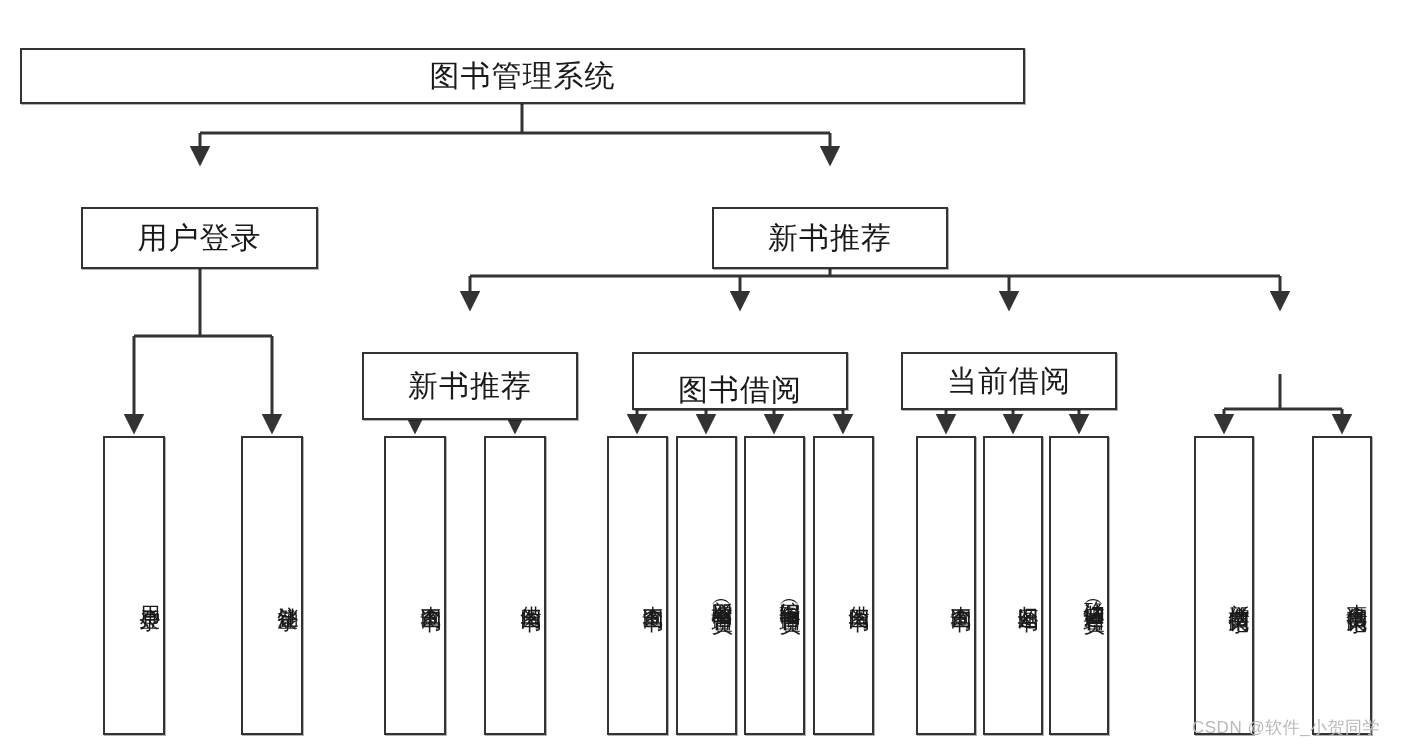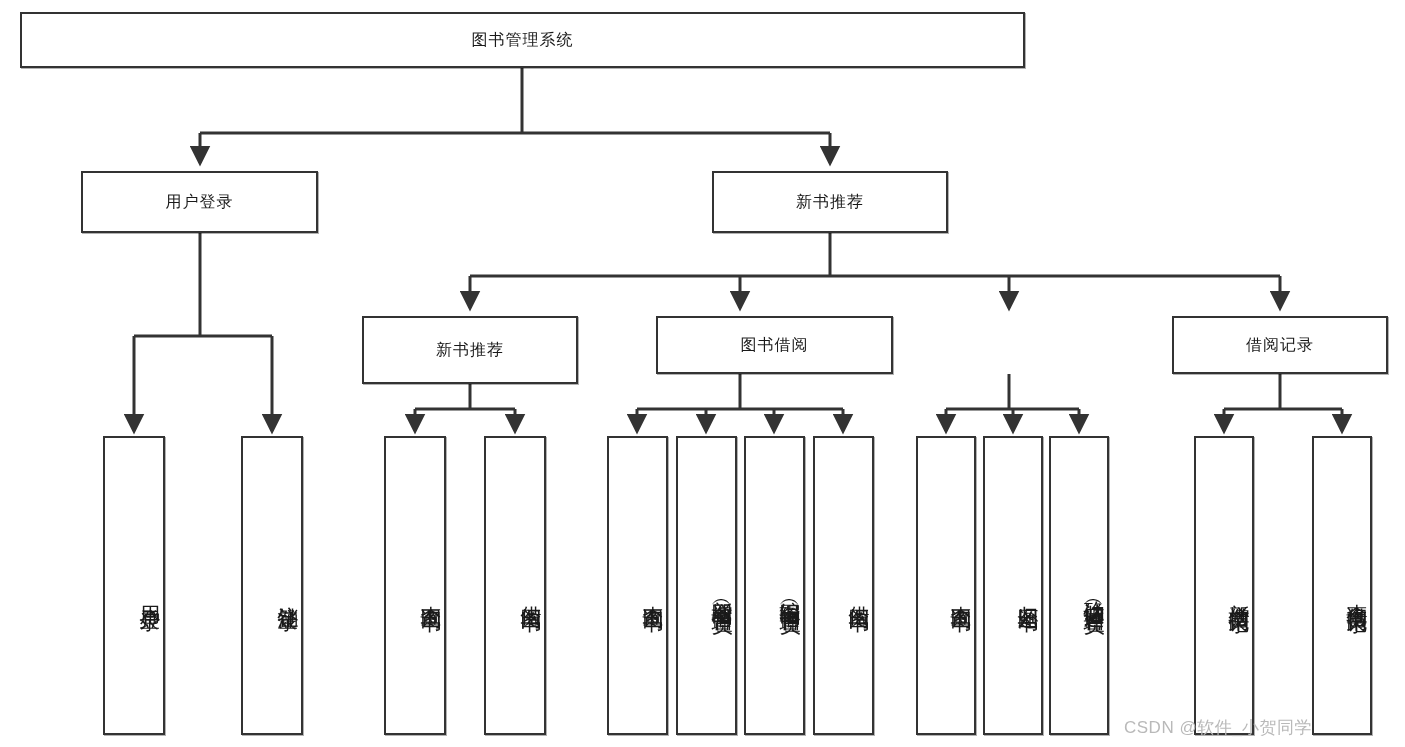--- a/index.html
+++ b/index.html
@@ -32,23 +32,24 @@
     background: #ffffff;
     border: 2px solid #333333;
     display: flex;
     align-items: center;
     justify-content: center;
     color: #1a1a1a;
     text-align: center;
     box-shadow: 1px 1px 0 rgba(0,0,0,0.30);
   }
   .node.horiz {
-    font-size: 16px;
+    font-size: 30px;
     line-height: 1.2;
     letter-spacing: 1px;
+    margin-top: 36px;
   }
   .node.vert {
     writing-mode: vertical-rl;
     text-orientation: upright;
     font-size: 21px;
     line-height: 1.25;
     letter-spacing: 2px;
     align-items: flex-start;
     justify-content: center;
     padding-top: 14px;
@@ -129,25 +130,25 @@
   <div class="node horiz" style="left:81px; top:171px; width:237px; height:62px;">
     <span class="lbl">用户登录</span>
   </div>
   <div class="node horiz" style="left:712px; top:171px; width:236px; height:62px;">
     <span class="lbl">新书推荐</span>
   </div>
 
   <div class="node horiz" style="left:362px; top:316px; width:216px; height:68px;">
     <span class="lbl">新书推荐</span>
   </div>
-  <div class="node horiz" style="left:656px; top:316px; width:237px; height:58px;">
+  <div class="node horiz" style="left:632px; top:316px; width:216px; height:58px;align-items:flex-end;">
     <span class="lbl">图书借阅</span>
   </div>
-  <div class="node horiz" style="left:1172px; top:316px; width:216px; height:58px;">
-    <span class="lbl">借阅记录</span>
+  <div class="node horiz" style="left:901px; top:316px; width:216px; height:58px;">
+    <span class="lbl">当前借阅</span>
   </div>
 
   <div class="node vert" style="left:103px; top:436px; width:62px; height:299px;">
     <span class="lbl">用户登录</span>
   </div>
   <div class="node vert" style="left:241px; top:436px; width:62px; height:299px;">
     <span class="lbl">注销登录</span>
   </div>
 
   <div class="node vert" style="left:384px; top:436px; width:62px; height:299px;">
@@ -180,15 +181,15 @@
     <span class="lbl">确认归还（管理员）</span>
   </div>
 
   <div class="node vert" style="left:1194px; top:436px; width:60px; height:299px;">
     <span class="lbl">新增借阅记录</span>
   </div>
   <div class="node vert" style="left:1312px; top:436px; width:60px; height:299px;">
     <span class="lbl">查询借阅记录</span>
   </div>
 
-  <div class="watermark" style="left:1124px; top:716px;">CSDN @软件_小贺同学</div>
+  <div class="watermark" style="left:1192px; top:716px;">CSDN @软件_小贺同学</div>
 
 </div>
 
 </body></html>

